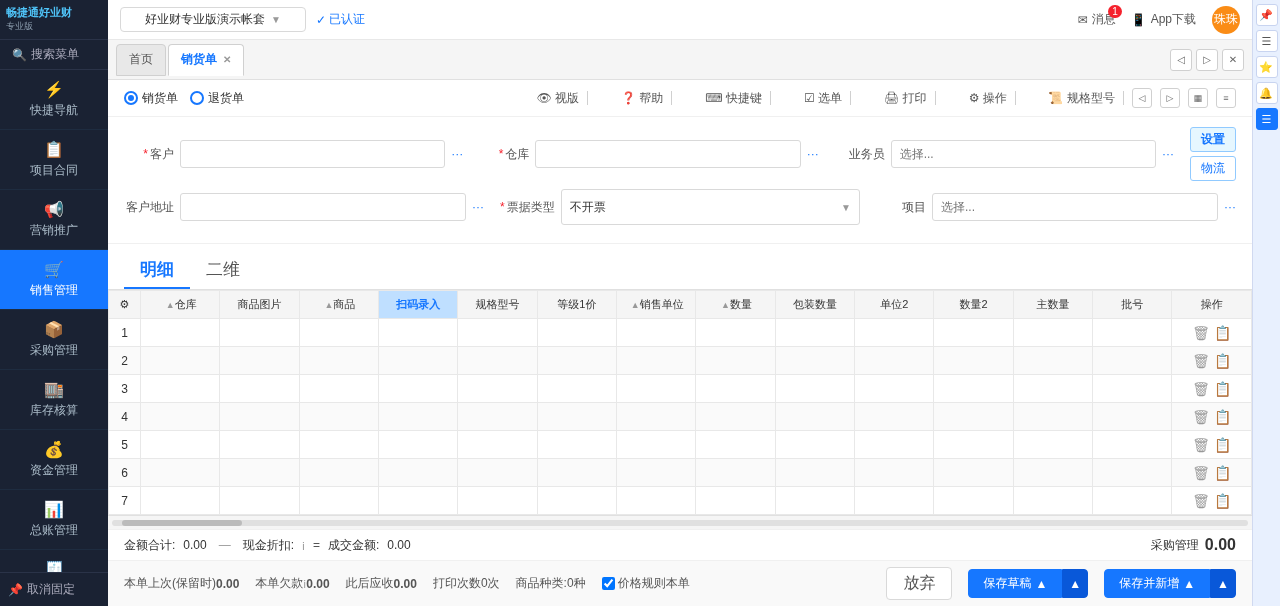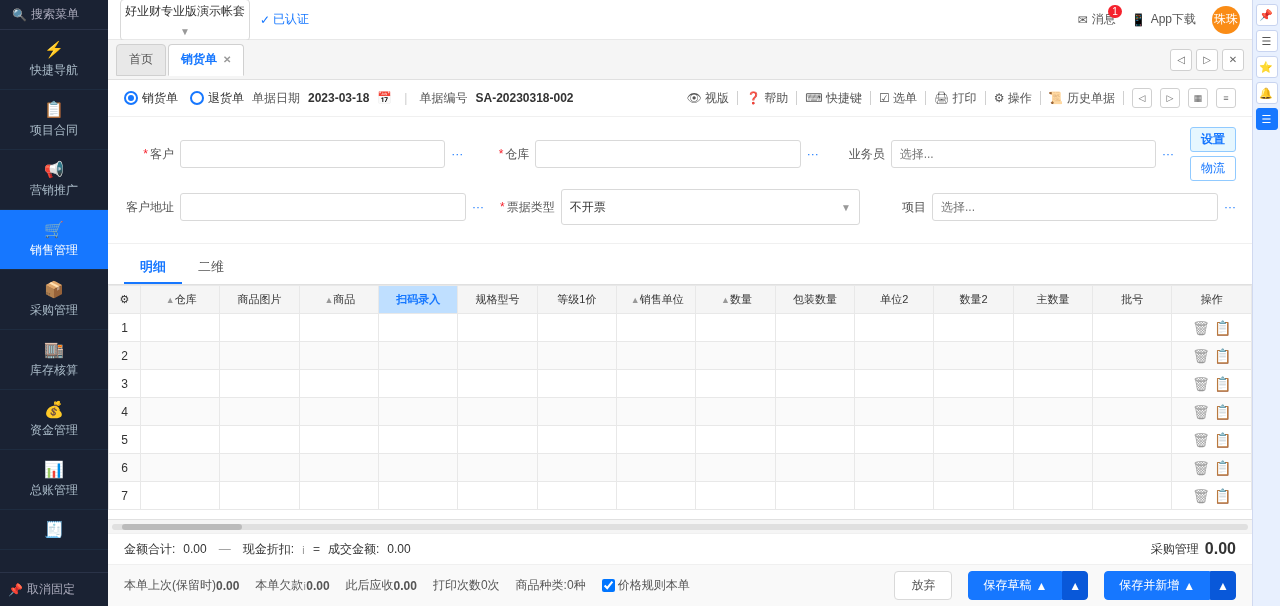--- a/index.html
+++ b/index.html
@@ -13,21 +13,21 @@
     .sidebar-search { display: flex; align-items: center; padding: 6px 8px; color: #aab; font-size: 12px; cursor: pointer; border-bottom: 1px solid #2a3348; }
     .sidebar-search span { margin-left: 4px; }
     .sidebar-nav { flex: 1; overflow-y: auto; }
     .sidebar-item { display: flex; flex-direction: column; align-items: center; justify-content: center; padding: 10px 4px; color: #aabbc8; cursor: pointer; border-bottom: 1px solid #1e2c40; transition: background 0.2s; font-size: 11px; gap: 3px; }
     .sidebar-item.active { background: #1677ff; color: #fff; }
     .sidebar-item .icon { font-size: 16px; }
     .sidebar-bottom { padding: 8px; display: flex; align-items: center; gap: 4px; color: #aab; font-size: 11px; border-top: 1px solid #2a3348; cursor: pointer; }
 
     
     .topbar { height: 40px; background: #fff; display: flex; align-items: center; padding: 0 12px; border-bottom: 1px solid #e8e8e8; gap: 10px; flex-shrink: 0; }
-    .topbar-company { display: flex; align-items: center; gap: 6px; border: 1px solid #d9d9d9; border-radius: 4px; padding: 3px 4px; font-size: 12px; color: #333; cursor: pointer; flex-direction: column; }
+    .topbar-company { display: flex; align-items: center; gap: 6px; border: 1px solid #d9d9d9; border-radius: 4px; padding: 3px 24px; font-size: 12px; color: #333; cursor: pointer; }
     .topbar-cert { color: #1677ff; font-size: 12px; display: flex; align-items: center; gap: 3px; }
     .topbar-spacer { flex: 1; }
     .topbar-actions { display: flex; align-items: center; gap: 16px; }
     .topbar-action { display: flex; align-items: center; gap: 4px; color: #555; cursor: pointer; font-size: 12px; position: relative; }
     .badge { background: #f5222d; color: #fff; border-radius: 8px; font-size: 10px; padding: 1px 4px; position: absolute; top: -6px; right: -6px; }
     .topbar-avatar { width: 28px; height: 28px; border-radius: 50%; background: #fa8c16; display: flex; align-items: center; justify-content: center; color: #fff; font-size: 12px; cursor: pointer; }
 
     
     .main-content { flex: 1; display: flex; flex-direction: column; height: 100%; overflow: hidden; }
 
@@ -44,41 +44,41 @@
 
     
     .page-header { padding: 8px 16px; border-bottom: 1px solid #f0f0f0; display: flex; align-items: center; gap: 8px; flex-shrink: 0; }
     .radio-group { display: flex; align-items: center; gap: 12px; }
     .radio-item { display: flex; align-items: center; gap: 4px; cursor: pointer; color: #333; }
     .radio-dot { width: 14px; height: 14px; border-radius: 50%; border: 2px solid #1677ff; display: flex; align-items: center; justify-content: center; }
     .radio-dot.checked::after { content: ''; width: 6px; height: 6px; border-radius: 50%; background: #1677ff; display: block; }
     .header-spacer { flex: 1; }
     .header-meta { display: flex; align-items: center; gap: 8px; font-size: 12px; color: #555; }
     .header-actions { display: flex; align-items: center; gap: 8px; font-size: 12px; color: #1677ff; }
-    .header-action-item { cursor: pointer; display: flex; align-items: center; gap: 2px; color: #555; }
+    .header-action-item { cursor: pointer; display: flex; align-items: center; gap: 2px; color: #555; margin-left: 25px; }
     .divider-v { width: 1px; height: 14px; background: #d0d0d0; }
 
     
     .form-area { padding: 10px 16px; border-bottom: 1px solid #f0f0f0; flex-shrink: 0; }
     .form-row { display: flex; align-items: center; margin-bottom: 8px; gap: 16px; }
     .form-field { display: flex; align-items: center; gap: 6px; flex: 1; }
     .form-label { color: #555; white-space: nowrap; font-size: 12px; min-width: 50px; text-align: right; }
     .form-label.required::before { content: '*'; color: #f5222d; margin-right: 2px; }
     .form-input { flex: 1; height: 28px; border: 1px solid #d9d9d9; border-radius: 3px; padding: 0 8px; font-size: 12px; color: #333; background: #fff; outline: none; }
     .form-ellipsis { color: #1677ff; cursor: pointer; font-size: 12px; }
     .form-select { display: flex; align-items: center; border: 1px solid #d9d9d9; border-radius: 3px; height: 36px; padding: 16px 8px; background: #fff; flex: 1; justify-content: space-between; cursor: pointer; }
     .form-select-val { color: #333; font-size: 12px; }
     .form-select-arrow { color: #999; font-size: 10px; }
     .right-btns { display: flex; flex-direction: column; gap: 4px; margin-left: auto; }
     .btn-set { background: #e6f7ff; color: #1677ff; border: 1px solid #91caff; border-radius: 3px; padding: 3px 10px; cursor: pointer; font-size: 12px; font-weight: bold; }
     .btn-add { background: #fff; color: #1677ff; border: 1px solid #91caff; border-radius: 3px; padding: 3px 10px; cursor: pointer; font-size: 12px; }
 
     
     .sub-tabs { padding: 8px 16px 0; display: flex; gap: 0; border-bottom: 1px solid #e0e0e0; flex-shrink: 0; }
-    .sub-tab { padding: 6px 16px; cursor: pointer; font-size: 13px; color: #555; border-bottom: 2px solid transparent; }
+    .sub-tab { padding: 6px 16px; cursor: pointer; font-size: 17px; color: #555; border-bottom: 2px solid transparent; }
     .sub-tab.active { color: #1677ff; border-bottom: 2px solid #1677ff; font-weight: bold; }
 
     
     .table-container { flex: 1; overflow: auto; position: relative; }
     table { width: 100%; border-collapse: collapse; table-layout: fixed; }
     thead tr { background: #f5f5f5; }
     th { border: 1px solid #e8e8e8; padding: 6px 4px; font-size: 11px; font-weight: normal; color: #333; text-align: center; white-space: nowrap; overflow: hidden; position: relative; }
     th.blue-header { background: #bfdfff; color: #1677ff; font-weight: bold; }
     th .sort-icon { color: #999; font-size: 9px; margin-left: 2px; }
     td { border: 1px solid #e8e8e8; padding: 4px; height: 28px; font-size: 12px; color: #333; text-align: center; }
@@ -94,37 +94,43 @@
 
     .summary-bar { padding: 6px 16px; border-top: 1px solid #f0f0f0; display: flex; align-items: center; gap: 8px; font-size: 12px; color: #333; flex-shrink: 0; background: #fff; }
     .summary-equal { color: #555; }
     .actual-amount { margin-left: auto; display: flex; align-items: center; gap: 6px; font-size: 12px; }
     .actual-val { font-size: 16px; font-weight: bold; color: #333; }
 
     .bottom-bar { padding: 6px 16px; border-top: 1px solid #f0f0f0; display: flex; align-items: center; gap: 16px; font-size: 12px; color: #555; flex-shrink: 0; background: #f9f9f9; }
     .bottom-bar-info { display: flex; align-items: center; }
     .bottom-bar-spacer { flex: 1; }
     .checkbox-item { display: flex; align-items: center; gap: 3px; cursor: pointer; }
-    .btn-discard { background: #fff; color: #555; border: 1px solid #d9d9d9; border-radius: 4px; padding: 5px 16px; cursor: pointer; font-size: 12px; }
+    .btn-discard { background: #fff; color: #555; border: 1px solid #d9d9d9; border-radius: 4px; padding: 5px 16px; cursor: pointer; font-size: 16px; }
     .btn-save-draft { background: #1677ff; color: #fff; border: 1px solid #1677ff; border-radius: 4px 0 0 4px; padding: 5px 14px; cursor: pointer; font-size: 12px; display: flex; align-items: center; gap: 4px; }
     .btn-save-draft-arrow { background: #0958d9; color: #fff; border: 1px solid #0958d9; border-radius: 0 4px 4px 0; padding: 5px 6px; cursor: pointer; font-size: 12px; }
     .btn-save-new { background: #1677ff; color: #fff; border: 1px solid #1677ff; border-radius: 4px 0 0 4px; padding: 5px 14px; cursor: pointer; font-size: 12px; display: flex; align-items: center; gap: 4px; }
     .btn-save-new-arrow { background: #0958d9; color: #fff; border: 1px solid #0958d9; border-radius: 0 4px 4px 0; padding: 5px 6px; cursor: pointer; font-size: 12px; }
 
     
     .right-panel { width: 28px; background: #e8f0fe; display: flex; flex-direction: column; align-items: center; padding: 4px 0; gap: 4px; border-left: 1px solid #d0d9f0; flex-shrink: 0; }
     .right-panel-btn { width: 22px; height: 22px; background: #fff; border: 1px solid #c8d4f0; border-radius: 3px; display: flex; align-items: center; justify-content: center; cursor: pointer; font-size: 11px; color: #555; }
     .right-panel-btn.active { background: #1677ff; color: #fff; border-color: #1677ff; }
 
     .info-icon { color: #999; font-size: 11px; cursor: pointer; }
   </style>
 </head>
 <body>
 
 <div class="sidebar">
+  <div class="sidebar-logo">
+    <div>
+      <div class="sidebar-logo-text">畅捷通好业财</div>
+      <div class="sidebar-logo-sub">专业版</div>
+    </div>
+  </div>
   <div class="sidebar-search">
     <span>🔍</span>
     <span>搜索菜单</span>
   </div>
   <div class="sidebar-nav">
     <div class="sidebar-item">
       <span class="icon">⚡</span>
       <span>快捷导航</span>
     </div>
     <div class="sidebar-item">
@@ -216,43 +222,35 @@
       <div class="radio-group">
         <label class="radio-item">
           <div class="radio-dot checked"></div>
           <span>销货单</span>
         </label>
         <label class="radio-item">
           <div class="radio-dot"></div>
           <span>退货单</span>
         </label>
       </div>
-      <div class="header-meta">
-        <span>单据日期</span>
-        <span style="color:#333;font-weight:bold;">2023-03-18</span>
-        <span style="color:#1677ff;cursor:pointer;">📅</span>
-        <span style="margin:0 4px;color:#ccc;">|</span>
-        <span>单据编号</span>
-        <span style="color:#333;font-weight:bold;">SA-20230318-002</span>
-      </div>
       <div class="header-spacer"></div>
       <div class="header-actions">
         <span class="header-action-item">👁 视版</span>
         <div class="divider-v"></div>
         <span class="header-action-item">❓ 帮助</span>
         <div class="divider-v"></div>
         <span class="header-action-item">⌨ 快捷键</span>
         <div class="divider-v"></div>
         <span class="header-action-item">☑ 选单</span>
         <div class="divider-v"></div>
         <span class="header-action-item">🖨 打印</span>
         <div class="divider-v"></div>
         <span class="header-action-item">⚙ 操作</span>
         <div class="divider-v"></div>
-        <span class="header-action-item">📜 历史单据</span>
+        <span class="header-action-item">📜 规格型号</span>
         <div class="divider-v"></div>
         <div class="tab-nav-btn" style="width:20px;height:20px;font-size:9px;">◁</div>
         <div class="tab-nav-btn" style="width:20px;height:20px;font-size:9px;">▷</div>
         <div class="tab-nav-btn" style="width:20px;height:20px;font-size:9px;">▦</div>
         <div class="tab-nav-btn" style="width:20px;height:20px;font-size:9px;">≡</div>
       </div>
     </div>
 
     <div class="form-area">
       <div class="form-row">

